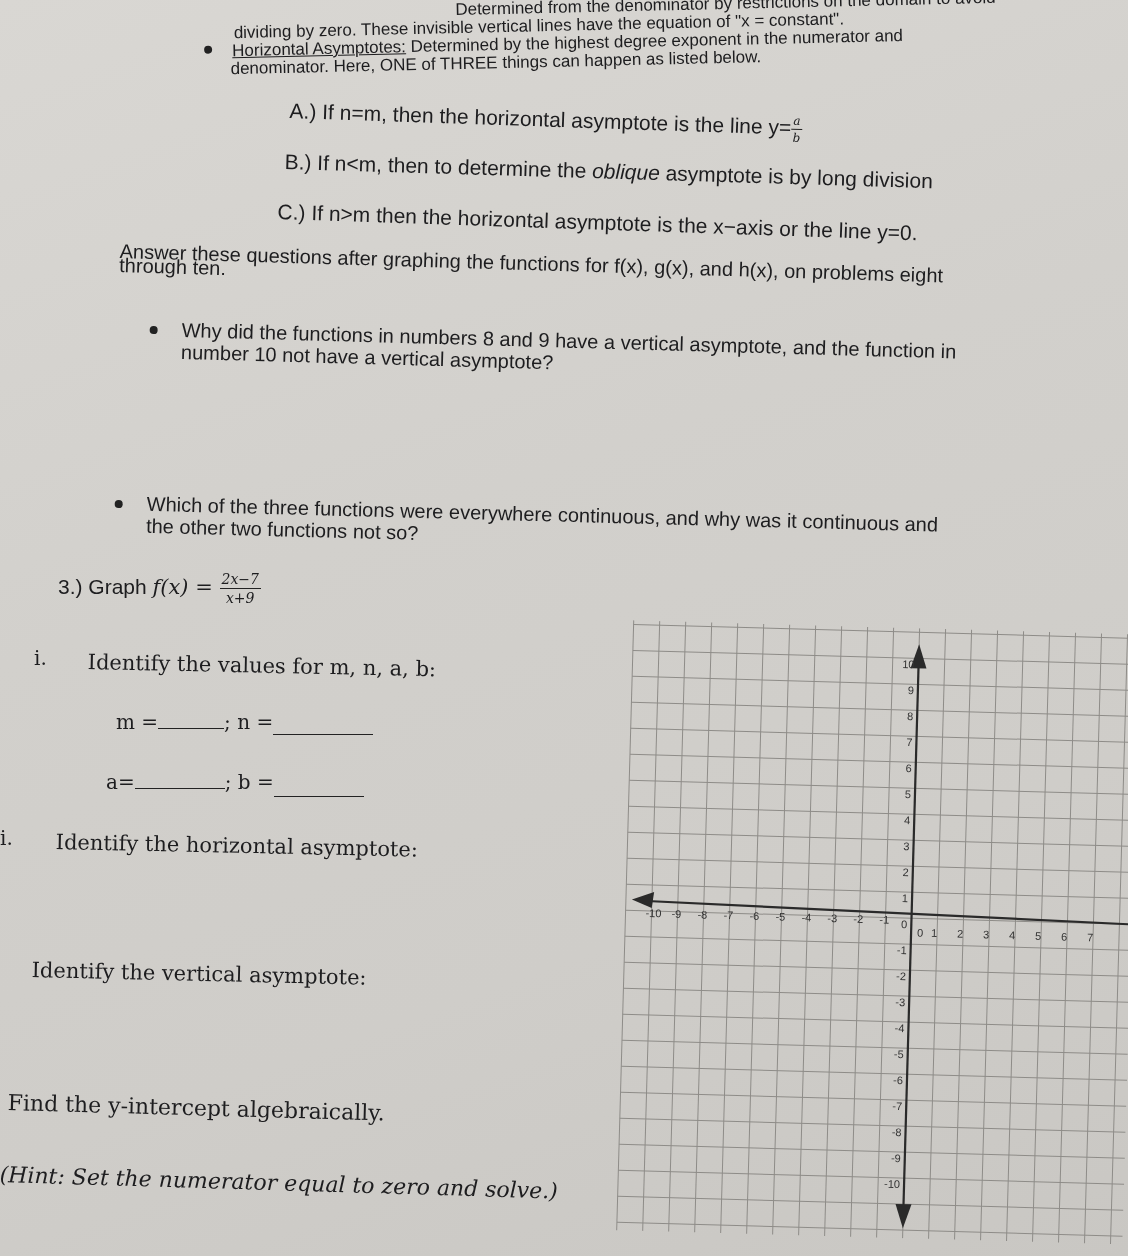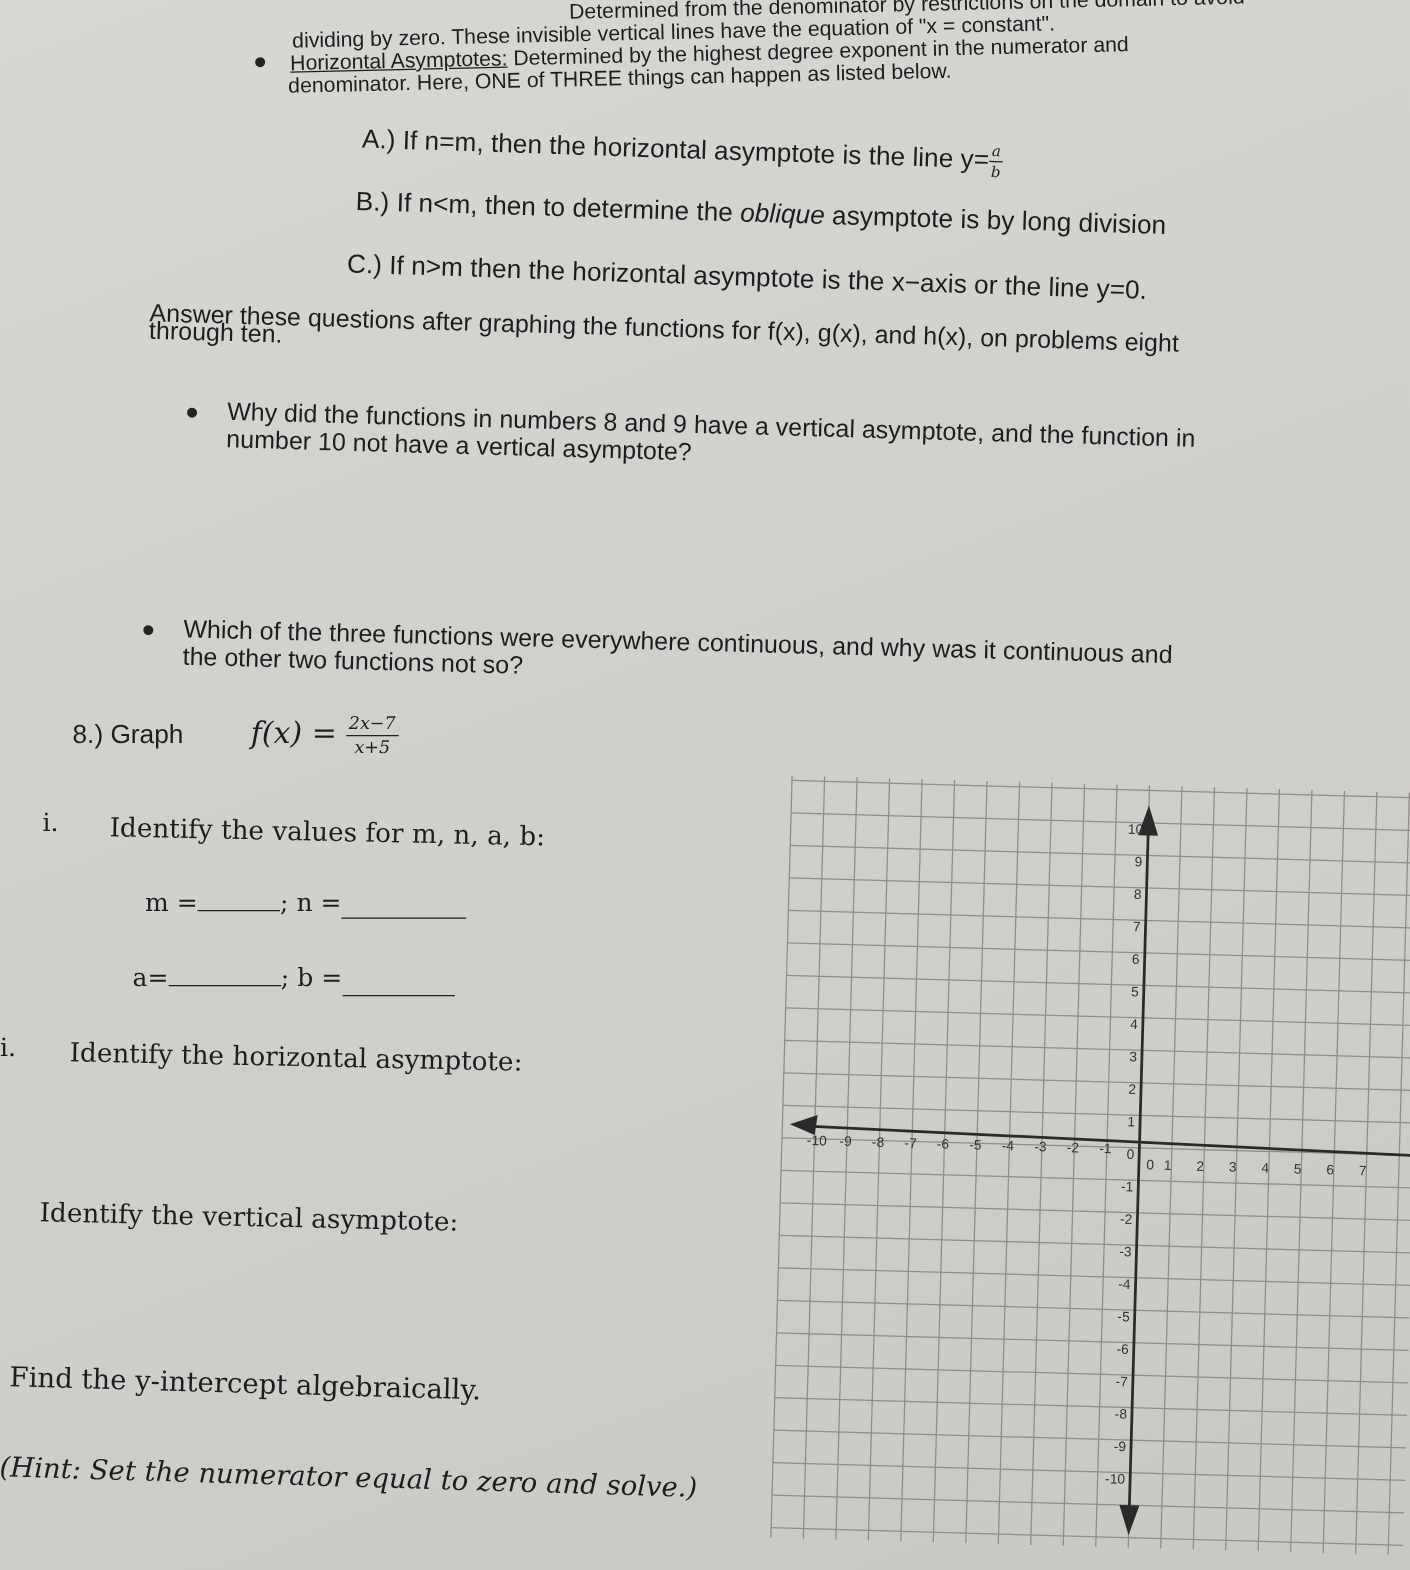--- a/index.html
+++ b/index.html
@@ -60,23 +60,23 @@
   <div style="margin-left:32px;">number 10 not have a vertical asymptote?</div>
 </div>
 
 <div class="abs cond" style="left:115px; top:492px; font-size:20px; line-height:22px; transform: rotate(1.5deg); transform-origin: left top;">
   <span class="bullet" style="left:0; top:8px;"></span>
   <div style="margin-left:32px;">Which of the three functions were everywhere continuous, and why was it continuous and</div>
   <div style="margin-left:32px;">the other two functions not so?</div>
 </div>
 
 <div class="abs cond" style="left:58px; top:572px; font-size:21px;">
-  <span>8.) Graph </span><span class="it serif" style="font-size:24px;margin-left:48px;">f(x) = </span><span class="frac serif it" style="font-size:14px;">
+  <span>3.) Graph </span><span class="it serif" style="font-size:21px;">f(x) = </span><span class="frac serif it" style="font-size:14px;">
       <span class="num">2x−7</span>
-      <span class="den">x+5</span>
+      <span class="den">x+9</span>
     </span>
 </div>
 
 <div class="abs serif" style="left:34px; top:646px; font-size:20px;">i.</div>
 <div class="abs serif" style="left:88px; top:650px; font-size:21px; transform: rotate(1.2deg); transform-origin:left top;">Identify the values for m, n, a, b:</div>
 
 <div class="abs serif" style="left:116px; top:710px; font-size:20px;">
   <span>m =</span><span class="blank" style="width:66px;"></span><span>; n =</span><span class="blank" style="width:100px; position:relative; top:6px;"></span>
 </div>
 

